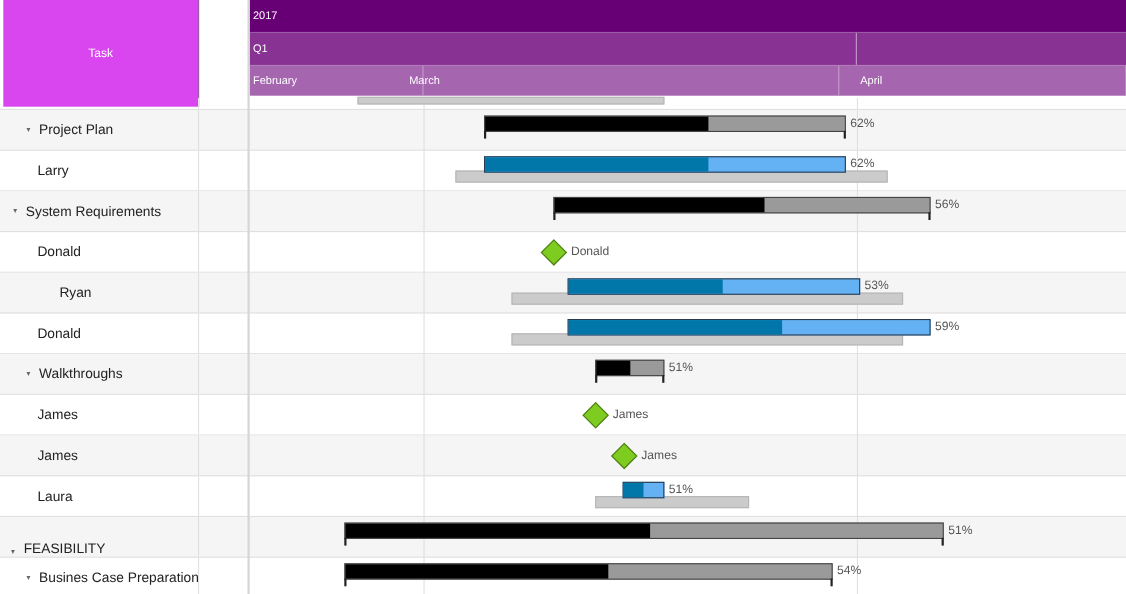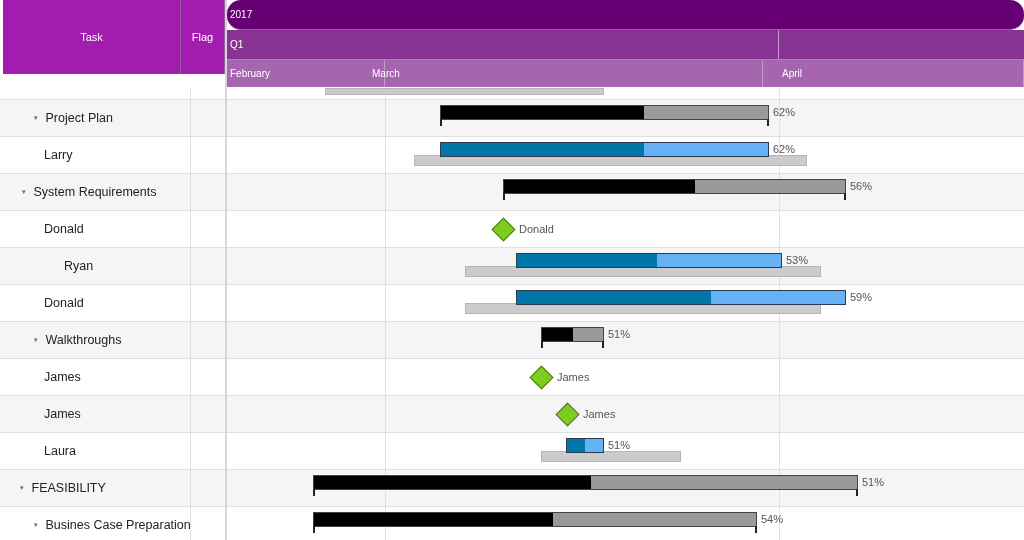--- a/index.html
+++ b/index.html
@@ -1,33 +1,33 @@
 <!DOCTYPE html>
 <html><head>
 <meta charset="utf-8">
 <style>
   * { box-sizing: border-box; margin: 0; padding: 0; }
   html, body { width: 1024px; height: 540px; overflow: hidden; background: #fff; font-family: "Liberation Sans", "DejaVu Sans", sans-serif; }
   #app { position: relative; width: 1024px; height: 540px; overflow: hidden; }
 
   
-  .hdr-task, .hdr-flag { position: absolute; top: 0; height: 74px; background: #a21caf; color: #fff; font-size: 11px; display: flex; align-items: center; justify-content: center; border-right: 1px solid #9b5aa6; }
+  .hdr-task, .hdr-flag { position: absolute; top: 0; height: 97px; background: #d946ef; color: #fff; font-size: 11px; display: flex; align-items: center; justify-content: center; border-right: 1px solid #9b5aa6; }
   .hdr-task { left: 3px; width: 178px; }
   .hdr-flag { left: 181px; width: 44px; }
   .hdr-sep { position: absolute; left: 225px; top: 0; width: 2px; height: 540px; background: #d6d6d6; z-index: 5; }
   .tl-row { position: absolute; left: 227px; right: 0; height: 30px; color: #fff; font-size: 10px; }
-  .tl-year { top: 0; height: 30px; background: #670075; border-bottom: 1px solid #9b5aa6; border-radius: 14px; }
+  .tl-year { top: 0; height: 30px; background: #670075; border-bottom: 1px solid #9b5aa6; }
   .tl-q { top: 30px; height: 30px; background: #883393; border-bottom: 1px solid #b27ab9; }
   .tl-m { top: 60px; height: 27px; background: #a566af; }
   .tl-cell { position: absolute; top: 0; height: 100%; display: flex; align-items: center; padding-left: 3px; border-right: 1px solid #c39bc9; }
 
   
   .row { position: absolute; left: 0; width: 1024px; height: 37px; border-bottom: 1px solid #e0e0e0; }
   .row.alt { background: #f5f5f5; }
-  .cell-task { position: absolute; left: 10px; width: 181px; height: 100%; display: flex; align-items: center; font-size: 12.5px; color: #222; border-right: 1px solid #e0e0e0; white-space: nowrap; overflow: hidden; }
+  .cell-task { position: absolute; left: 0; width: 181px; height: 100%; display: flex; align-items: center; font-size: 12.5px; color: #222; border-right: 1px solid #e0e0e0; white-space: nowrap; overflow: hidden; }
   .cell-flag { position: absolute; left: 181px; width: 44px; height: 100%; }
   .caret { font-size: 7px; color: #666; margin-right: 8px; }
   .vline { position: absolute; top: 89px; bottom: 0; width: 1px; background: #e0e0e0; z-index: 1; }
 
   
   .bar { position: absolute; height: 15px; border: 1px solid #444; z-index: 3; }
   .bar .done { position: absolute; left: 0; top: 0; bottom: 0; }
   .bar.summary { background: #9a9a9a; }
   .bar.summary .done { background: #000; }
   .bar.summary::before, .bar.summary::after { content: ""; position: absolute; bottom: -7px; width: 2px; height: 7px; background: #222; }
@@ -41,23 +41,20 @@
   .ms-label { position: absolute; font-size: 11px; color: #555; z-index: 3; }
 </style>
 </head>
 <body>
 
 <div id="app">
 
   <div class="hdr-task">
       <span>Task</span>
     </div>
-  <div class="hdr-flag">
-      <span>Flag</span>
-    </div>
   <div class="tl-row tl-year">
     <div class="tl-cell" style="left:0;width:797px;border-right:none;">
         <span>2017</span>
       </div>
   </div>
   <div class="tl-row tl-q" id="qrow">
       <div class="tl-cell" style="left: 0px; width: 552px;">
         <span>Q1</span>
       </div>
     </div>
@@ -175,21 +172,21 @@
           <span>Laura</span>
         </div>
         <div class="cell-flag"></div>
       </div>
       <div class="baseline" style="left: 541px; width: 140px; top: 451px;"></div>
       <div class="bar task" style="left: 566px; width: 38px; top: 438px;">
         <div class="done" style="width: 51%;"></div>
       </div>
       <span class="pct" style="left: 608px; top: 439px;">51%</span>
       <div class="row alt" style="top: 470px;">
-        <div class="cell-task" style="padding-left: 10px;">
+        <div class="cell-task" style="padding-left: 10px; align-items: flex-end;">
           <span class="caret">▾</span>
           <span>FEASIBILITY</span>
         </div>
         <div class="cell-flag"></div>
       </div>
       <div class="bar summary" style="left: 313px; width: 545px; top: 475px;">
         <div class="done" style="width: 51%;"></div>
       </div>
       <span class="pct" style="left: 862px; top: 476px;">51%</span>
       <div class="row" style="top: 507px;">

